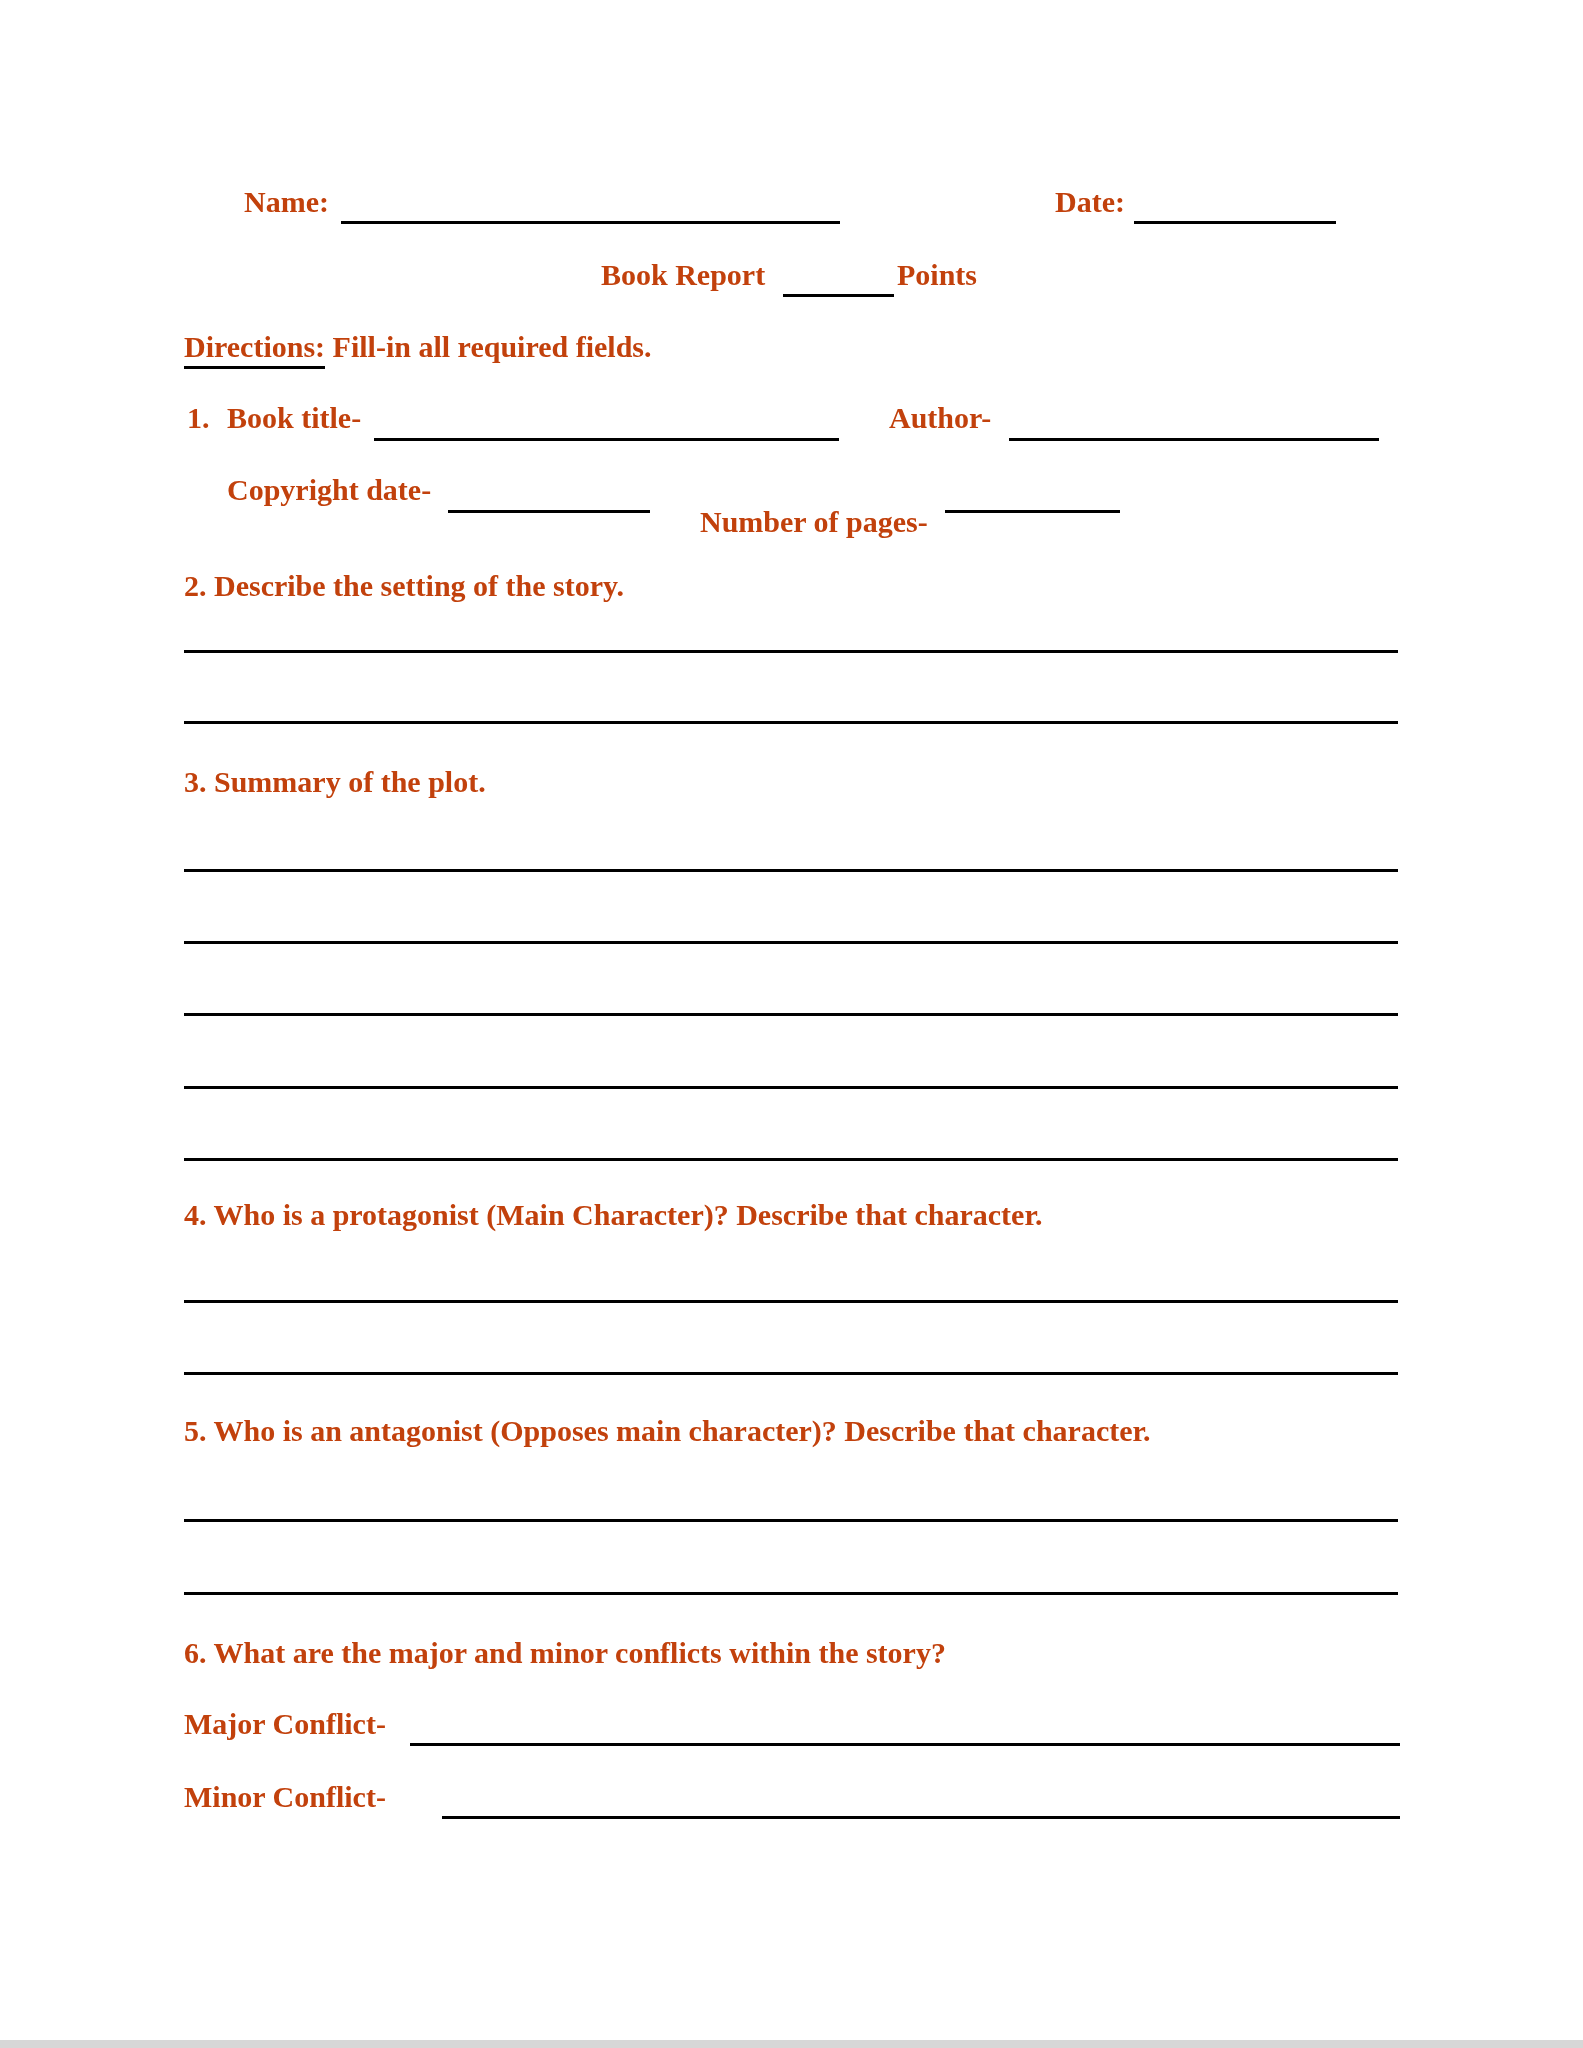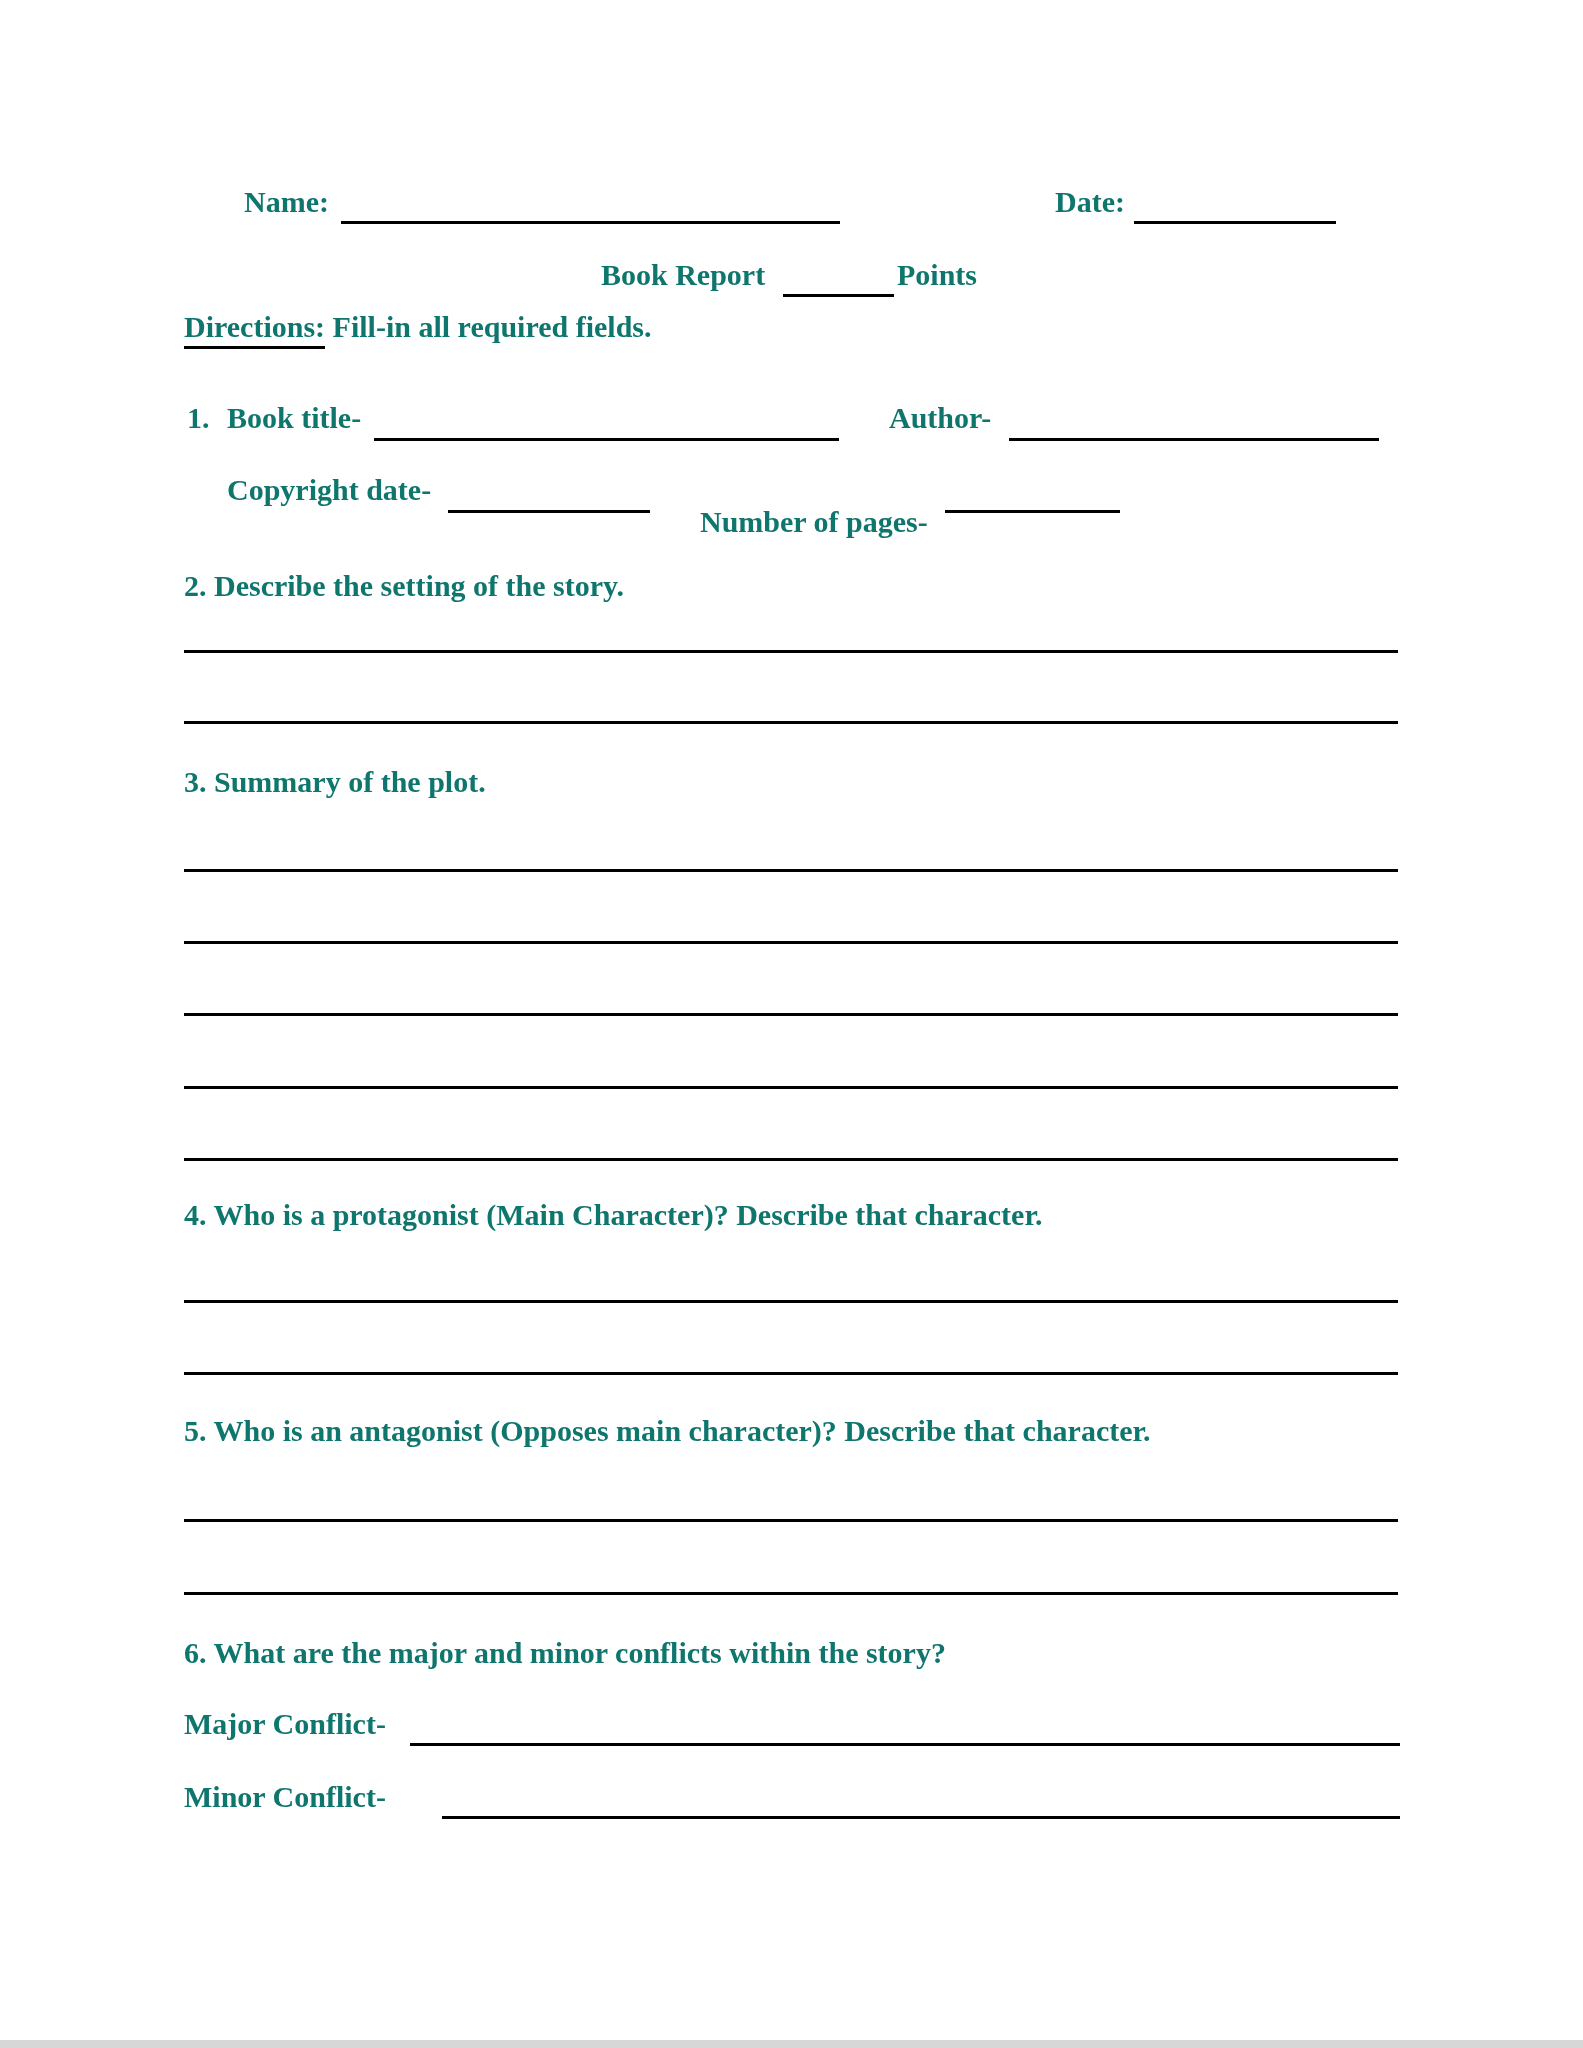--- a/index.html
+++ b/index.html
@@ -10,21 +10,21 @@
     overflow:hidden;
     font-family:"Liberation Serif","DejaVu Serif",serif;
     color:#000;
   }
   .t{
     position:absolute;
     font-weight:bold;
     font-size:30px;
     line-height:1;
     white-space:nowrap;
-    color:#0f766e;
+    color:#c2410c;
   }
   .u-label{
     border-bottom:3px solid #000;
     padding-bottom:3px;
   }
   .line{
     position:absolute;
     height:0;
     border-top:3px solid #000;
   }
@@ -40,21 +40,21 @@
 
   <div class="t" style="left:244px;top:187px;">Name:</div>
   <div class="line" style="left:341px;top:221px;width:499px;"></div>
   <div class="t" style="left:1055px;top:187px;">Date:</div>
   <div class="line" style="left:1134px;top:221px;width:202px;"></div>
 
   <div class="t" style="left:601px;top:260px;">Book Report</div>
   <div class="line" style="left:783px;top:294px;width:111px;"></div>
   <div class="t" style="left:897px;top:260px;">Points</div>
 
-  <div class="t" style="left:184px;top:312px;"><span class="u-label">Directions:</span><span> Fill-in all required fields.</span></div>
+  <div class="t" style="left:184px;top:332px;"><span class="u-label">Directions:</span><span> Fill-in all required fields.</span></div>
 
   <div class="t" style="left:187px;top:403px;">1.</div>
   <div class="t" style="left:227px;top:403px;">Book title-</div>
   <div class="line" style="left:374px;top:438px;width:465px;"></div>
   <div class="t" style="left:889px;top:403px;">Author-</div>
   <div class="line" style="left:1009px;top:438px;width:370px;"></div>
 
   <div class="t" style="left:227px;top:475px;">Copyright date-</div>
   <div class="line" style="left:448px;top:510px;width:202px;"></div>
   <div class="t" style="left:700px;top:475px;margin-top:32px;">Number of pages-</div>

